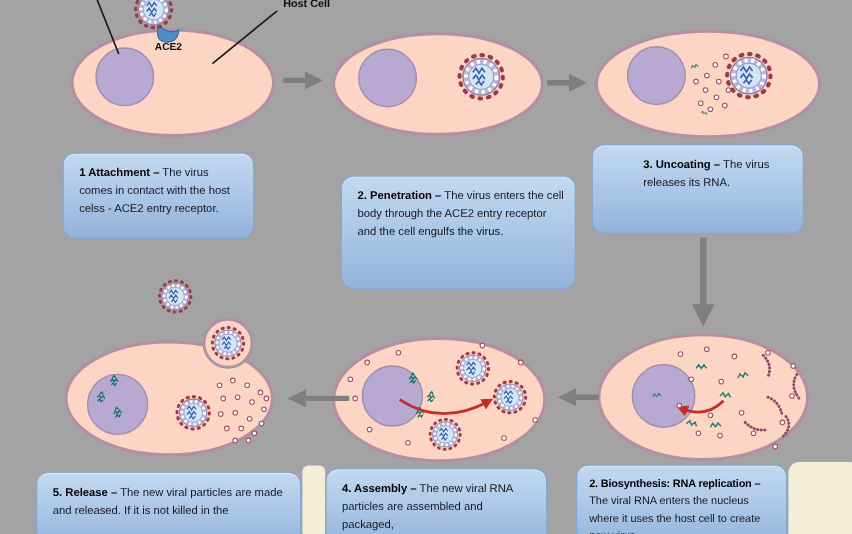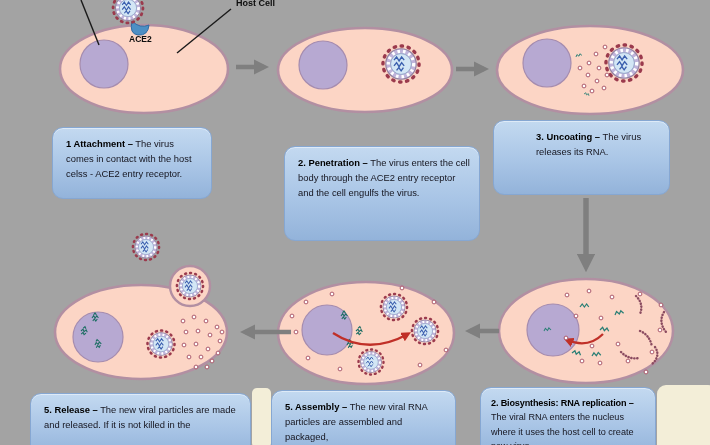--- a/index.html
+++ b/index.html
@@ -220,21 +220,21 @@
     <span class="bt">3. Uncoating –</span>
     <span class="bb">The virus releases its RNA.</span>
   </div>
 
   <div class="stepbox" style="left:480px;top:387px;width:176px;height:70px;font-size:9.1px;padding:8px 5px 0 10px;">
     <span class="bt" style="letter-spacing:-0.15px;">2. Biosynthesis: RNA replication –</span>
     <span class="bb">The viral RNA enters the nucleus where it uses the host cell to create new virus</span>
   </div>
 
   <div class="stepbox" style="left:271px;top:390px;width:185px;height:67px;">
-    <span class="bt">5. Assembly –</span>
+    <span class="bt">4. Assembly –</span>
     <span class="bb">The new viral RNA particles are assembled and packaged,</span>
   </div>
 
   <div class="stepbox" style="left:30px;top:393px;width:221px;height:64px;">
     <span class="bt">5. Release –</span>
     <span class="bb">The new viral particles are made and released. If it is not killed in the</span>
   </div>
 
 </div>
 

